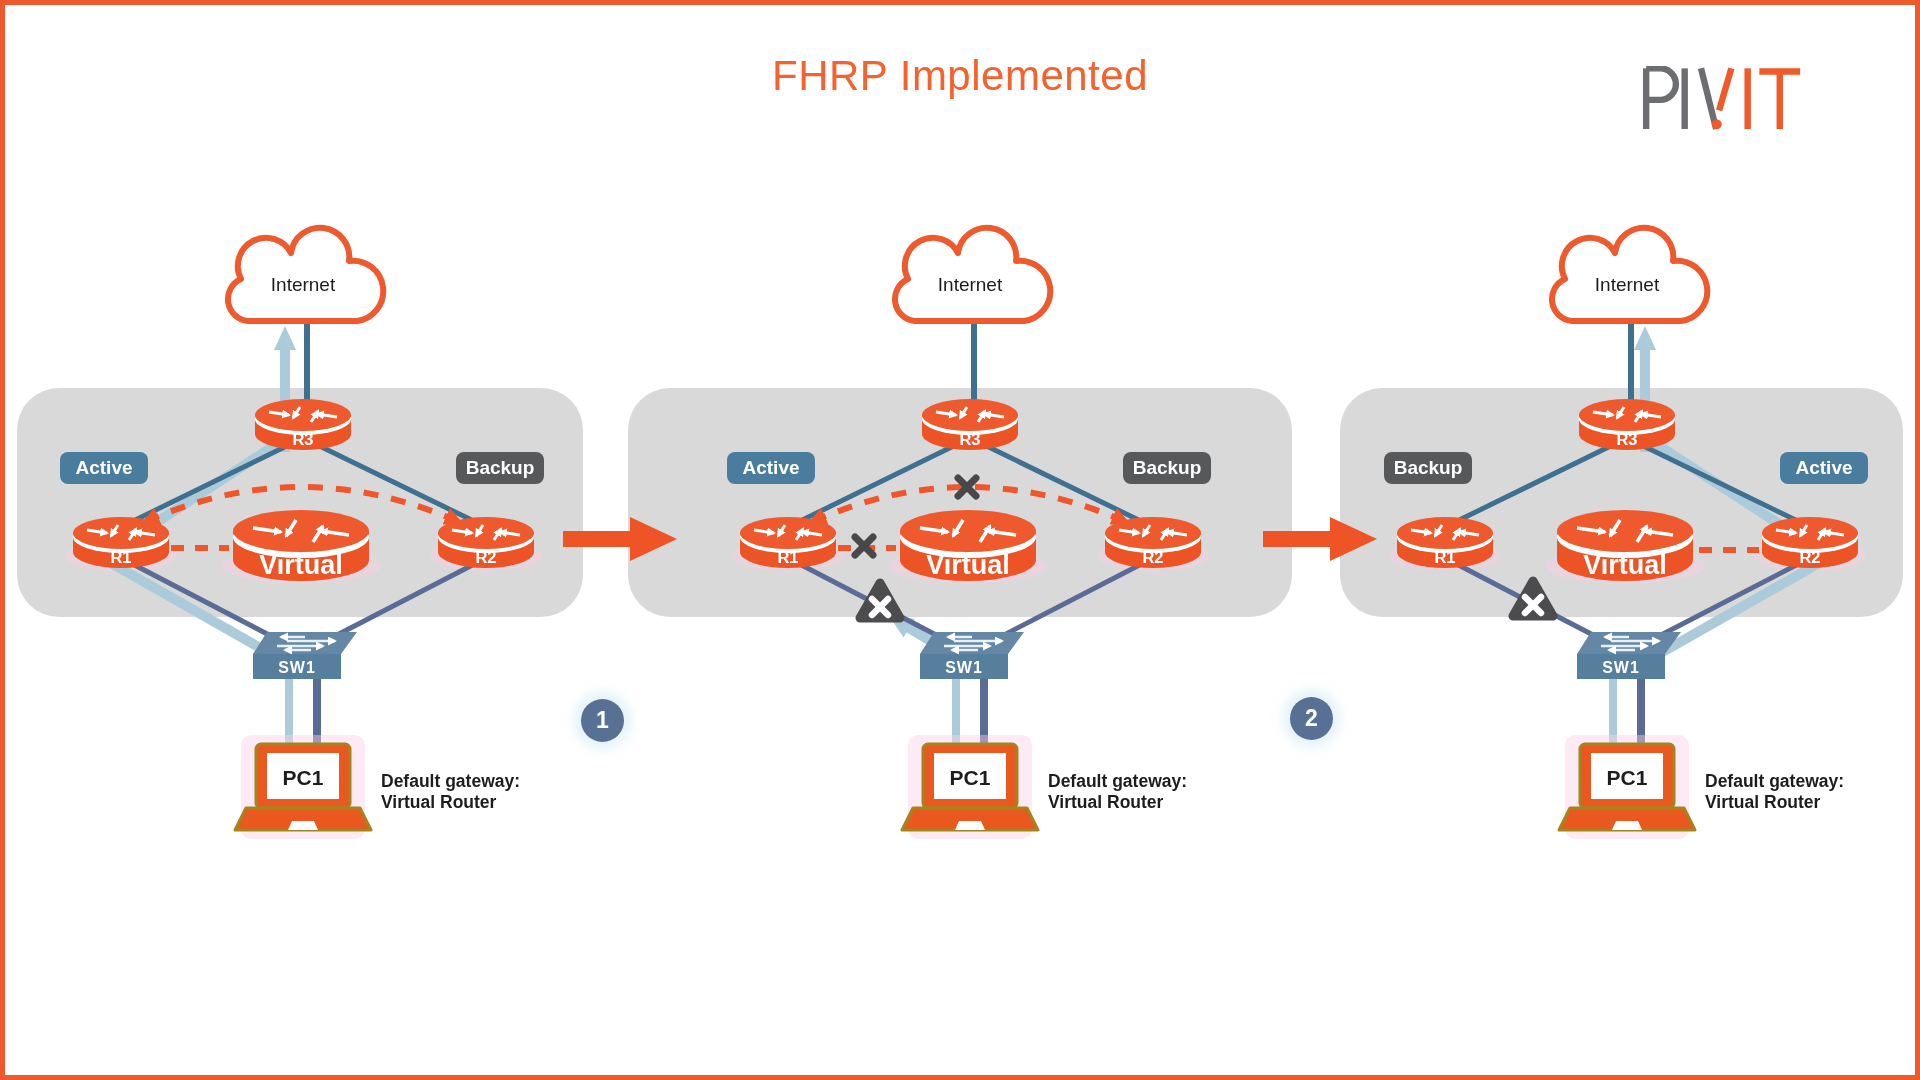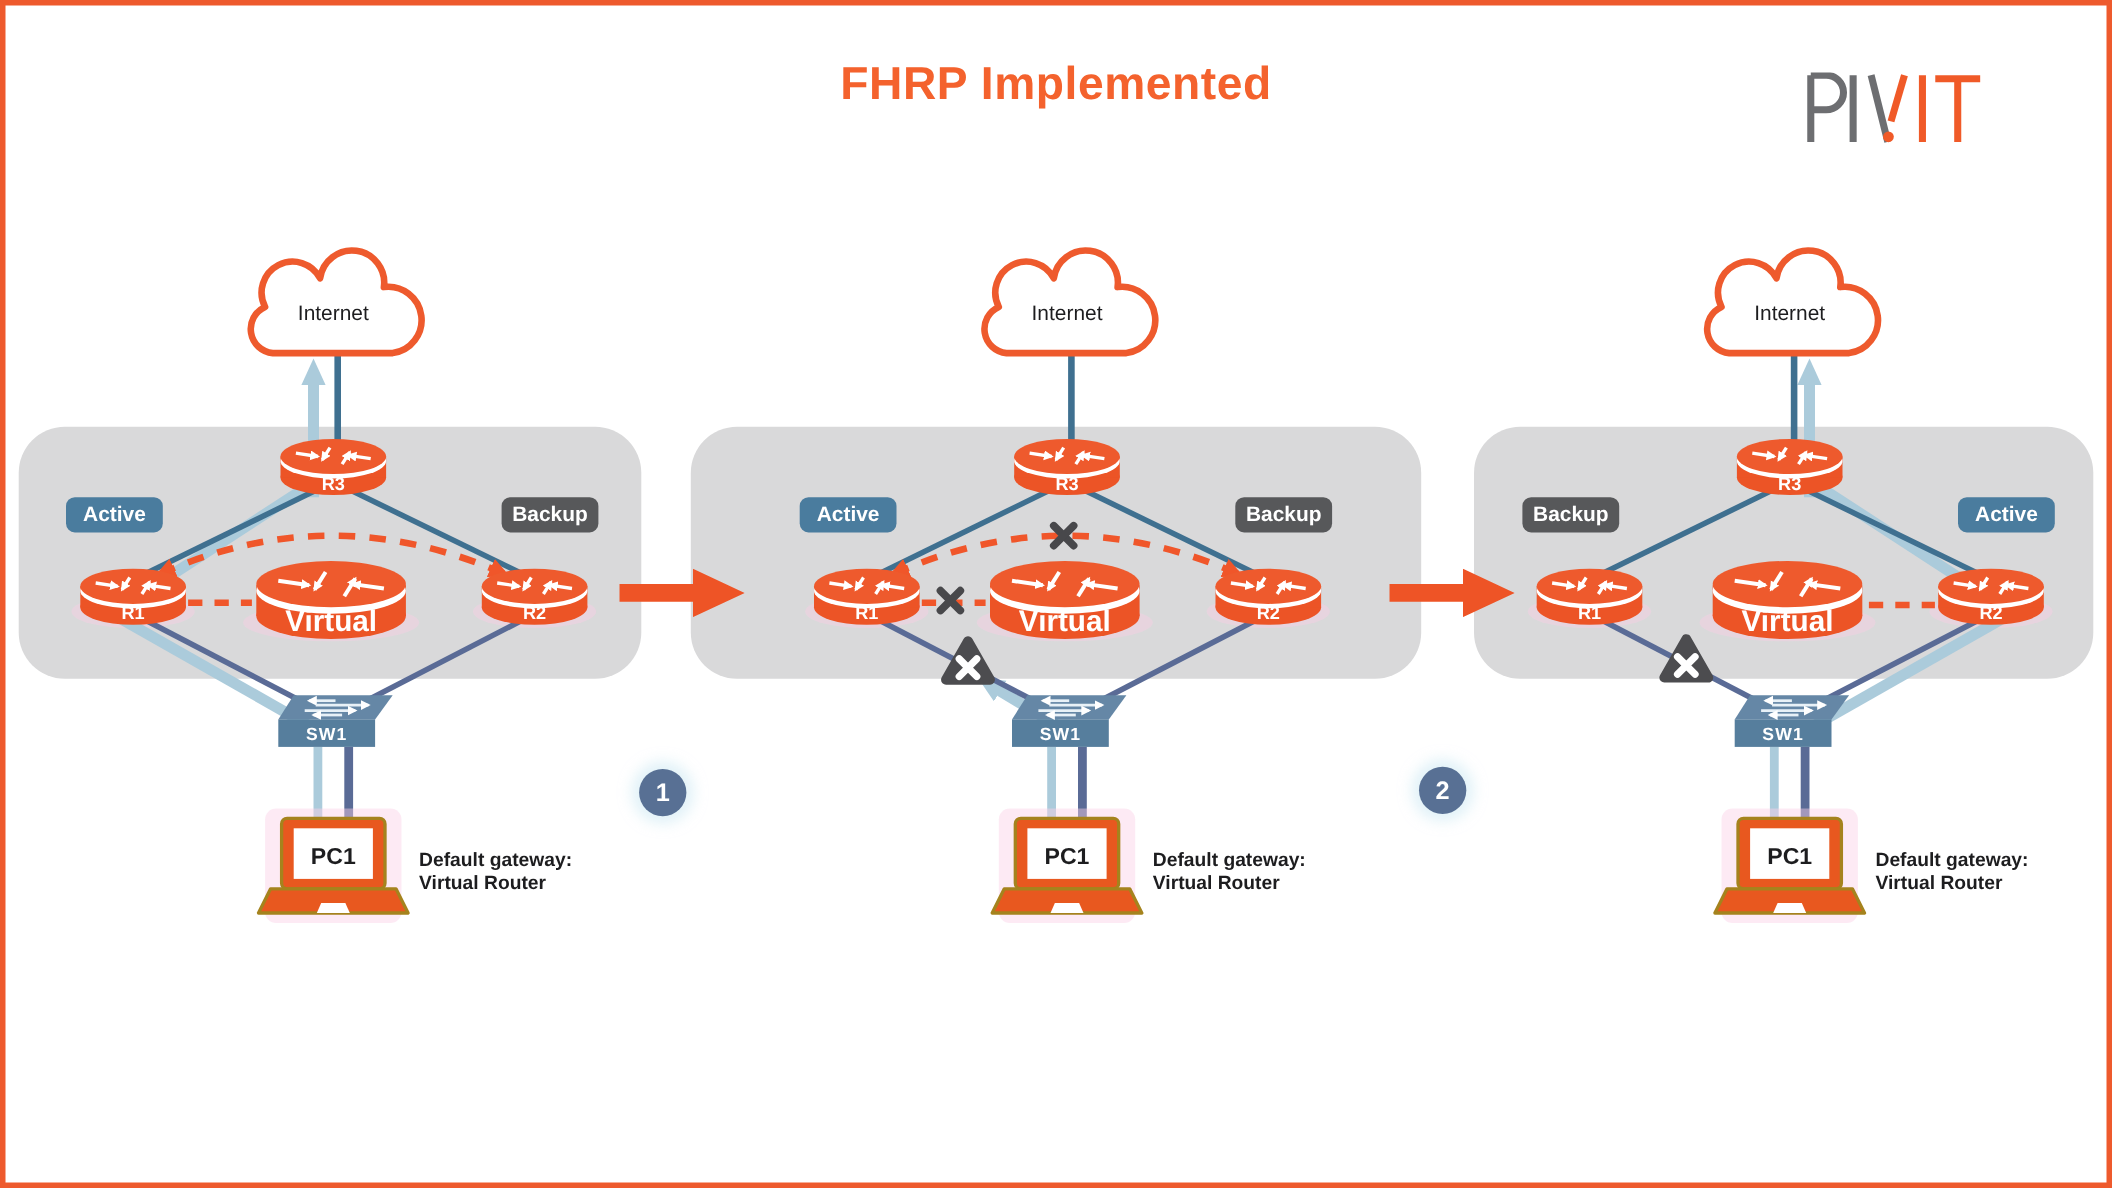--- a/index.html
+++ b/index.html
@@ -3,21 +3,21 @@
 <meta charset="utf-8">
 <style>
   html,body{margin:0;padding:0;}
   body{
     width:1920px;height:1080px;position:relative;overflow:hidden;
     background:#ffffff;font-family:"Liberation Sans", sans-serif;
   }
   .frame{position:absolute;inset:0;border:5px solid #ee5a2d;pointer-events:none;z-index:50;}
   .page-title{
     position:absolute;top:52px;left:50%;transform:translateX(-50%);
-    font-size:42px;font-weight:700;color:#f4622d;letter-spacing:.5px;white-space:nowrap;z-index:5;
+    font-size:42px;font-weight:400;color:#f4622d;letter-spacing:.5px;white-space:nowrap;z-index:5;
   }
   .logo{position:absolute;top:66px;left:1636px;z-index:5;}
   .panel{position:absolute;top:388px;height:229px;background:#d9d9da;border-radius:42px;z-index:1;}
   #panel1{left:17px;width:566px;}
   #panel2{left:628px;width:664px;}
   #panel3{left:1340px;width:563px;}
   .scene{position:absolute;top:0;width:640px;height:1080px;z-index:2;}
   #scene1{left:-17px;} #scene2{left:650px;} #scene3{left:1307px;}
   .step-circle{
     position:absolute;width:43px;height:43px;border-radius:50%;background:#587094;

